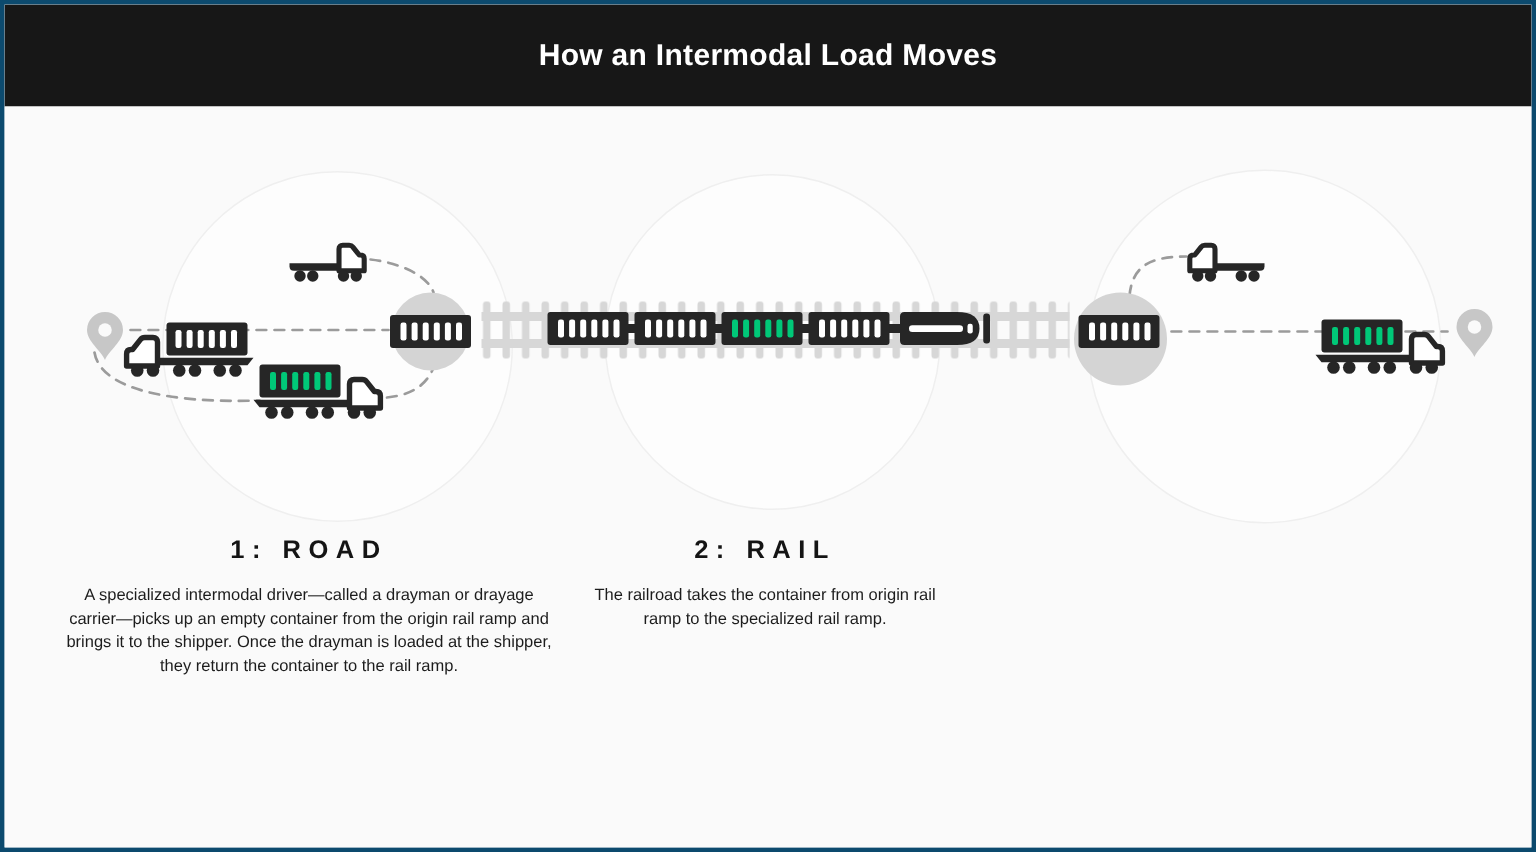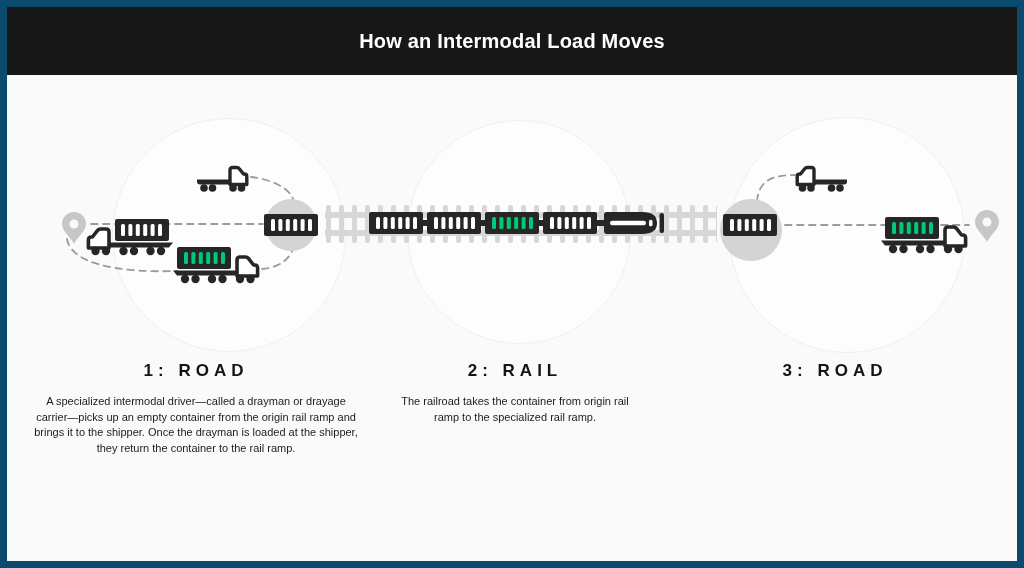--- a/index.html
+++ b/index.html
@@ -1,38 +1,38 @@
 <!DOCTYPE html>
 <html><head>
 <meta charset="utf-8">
 <style>
   html,body{margin:0;padding:0;background:#e8e8e8;}
   .frame{
     position:relative;width:1024px;height:568px;margin:0 auto;
-    background:#fafafa;border:7px solid #0c4a6e;box-sizing:border-box;
+    background:#fafafa;border:3px solid #0c4a6e;box-sizing:border-box;
     font-family:"Liberation Sans","DejaVu Sans",sans-serif;overflow:hidden;
   }
   .header{
     position:absolute;top:0;left:0;right:0;height:68px;background:#171717;
     display:flex;align-items:center;justify-content:center;
   }
   .page-title{color:#ffffff;font-size:20px;font-weight:bold;letter-spacing:.2px;margin:0;}
   .canvas{position:absolute;top:68px;left:0;right:0;bottom:0;background:#fafafa;}
   .backdrop-circle{
     position:absolute;border-radius:50%;
     background:#fdfdfd;border:1px solid #efefef;box-sizing:border-box;
   }
   .bc1{left:105px;top:43px;width:234px;height:234px;}
   .bc2{left:400px;top:45px;width:224px;height:224px;}
   .bc3{left:722px;top:42px;width:236px;height:236px;}
   .art{position:absolute;top:0;left:0;}
   .cols{position:absolute;top:272px;left:0;right:0;display:flex;}
   .col{text-align:center;}
-  .col1{margin-left:24px;width:330px;}
-  .col2{margin-left:29px;width:250px;margin-top:0;}
+  .col1{margin-left:38px;width:330px;}
+  .col2{margin-left:14px;width:250px;margin-top:0;}
   .col3{margin-left:70px;width:250px;}
   .stage-heading{
     font-size:17px;font-weight:bold;color:#141414;letter-spacing:5px;
     margin:14px 0 13px 0;
   }
   .stage-body{
     font-size:11px;line-height:1.42;color:#1c1c1c;margin:0 auto;
   }
 </style>
 </head>
@@ -188,18 +188,17 @@
     <div class="cols">
       <div class="col col1">
         <div class="stage-heading">1: ROAD</div>
         <p class="stage-body">A specialized intermodal driver—called a drayman or drayage carrier—picks up an empty container from the origin rail ramp and brings it to the shipper. Once the drayman is loaded at the shipper, they return the container to the rail ramp.</p>
       </div>
       <div class="col col2">
         <div class="stage-heading">2: RAIL</div>
         <p class="stage-body">The railroad takes the container from origin rail ramp to the specialized rail ramp.</p>
       </div>
       <div class="col col3">
-        <div class="stage-heading">3: ROAD</div>
       </div>
     </div>
 
   </div>
 </div>
 
 </body></html>

